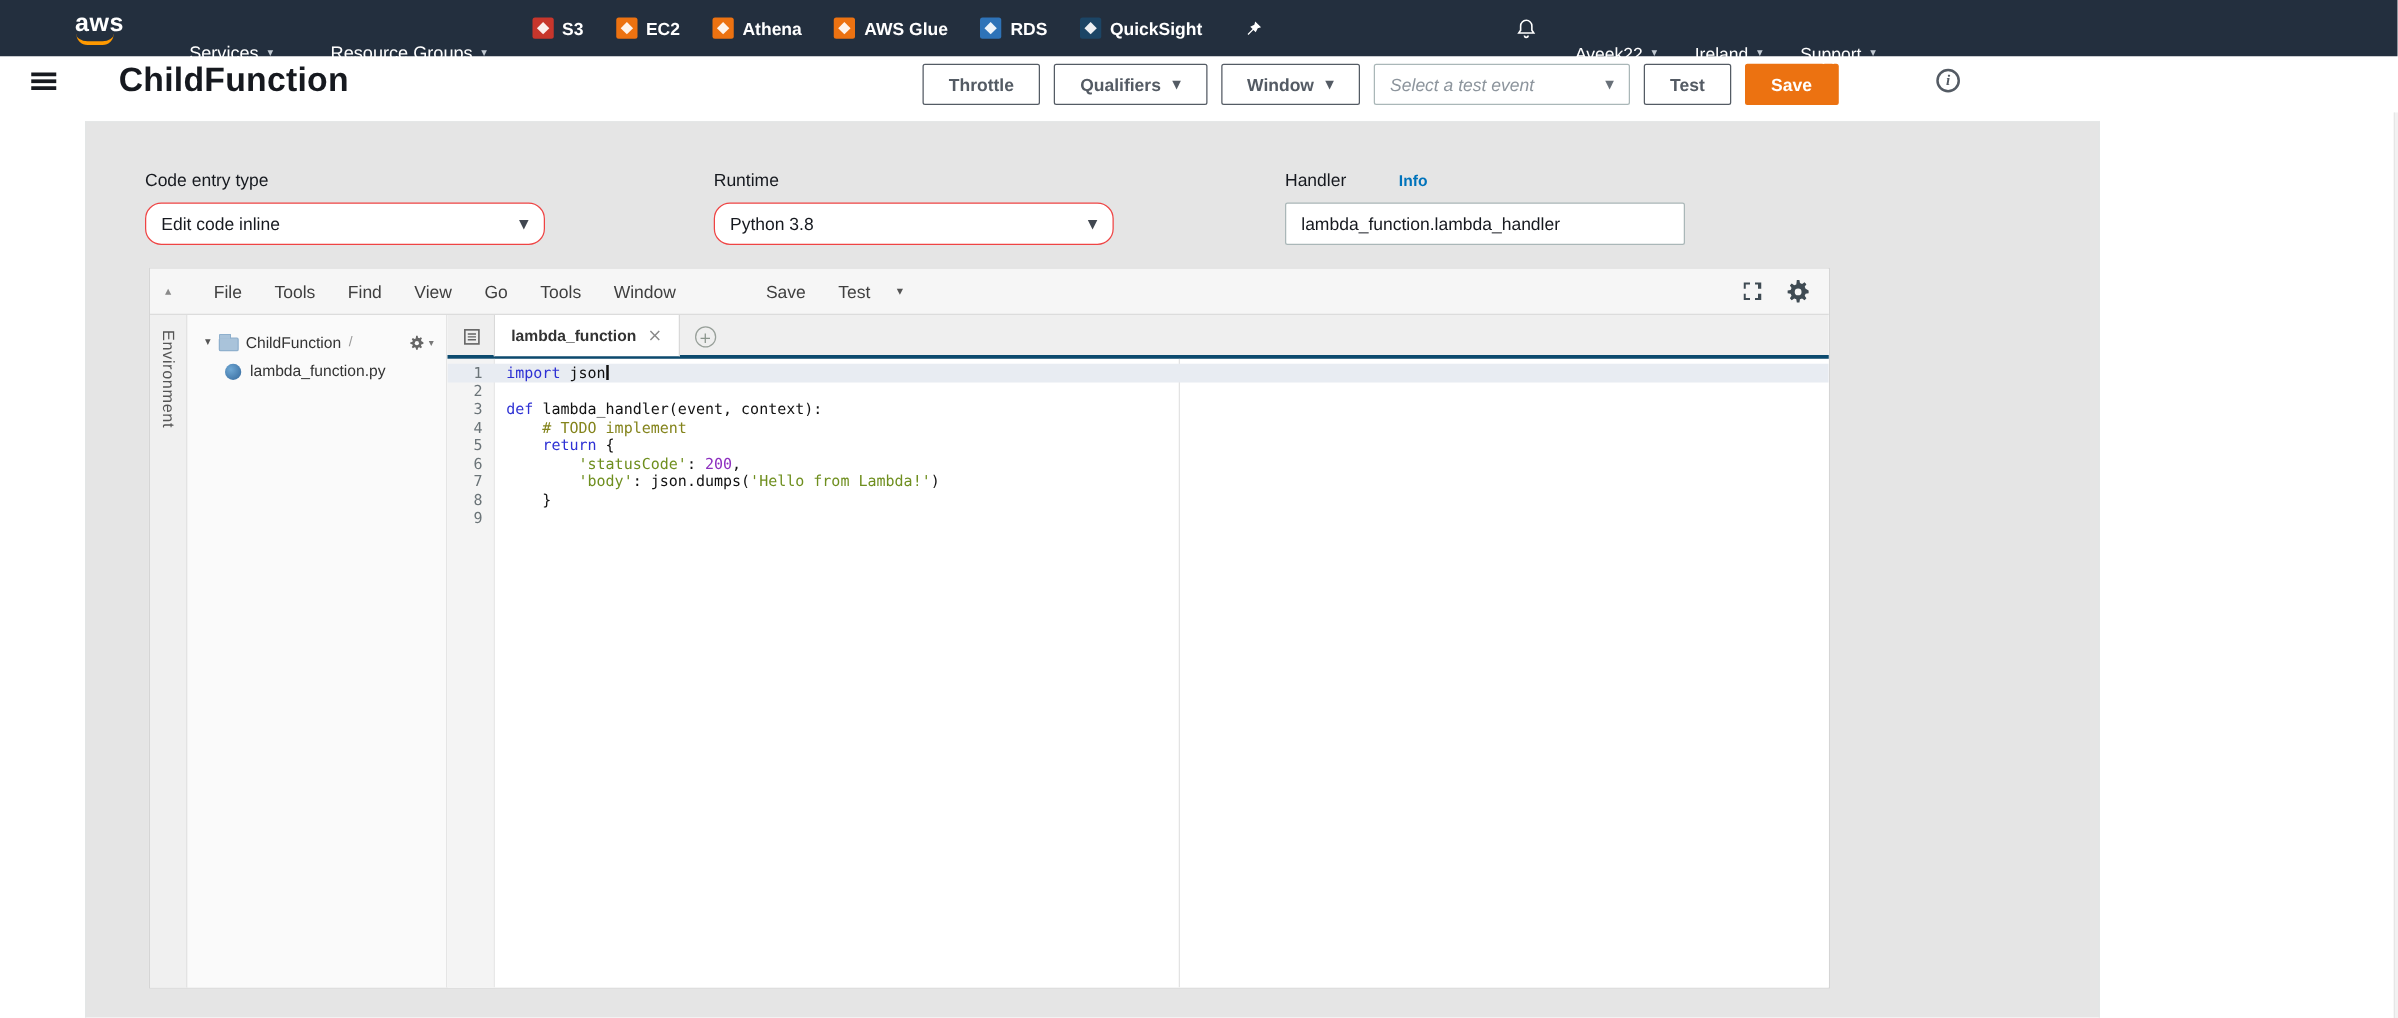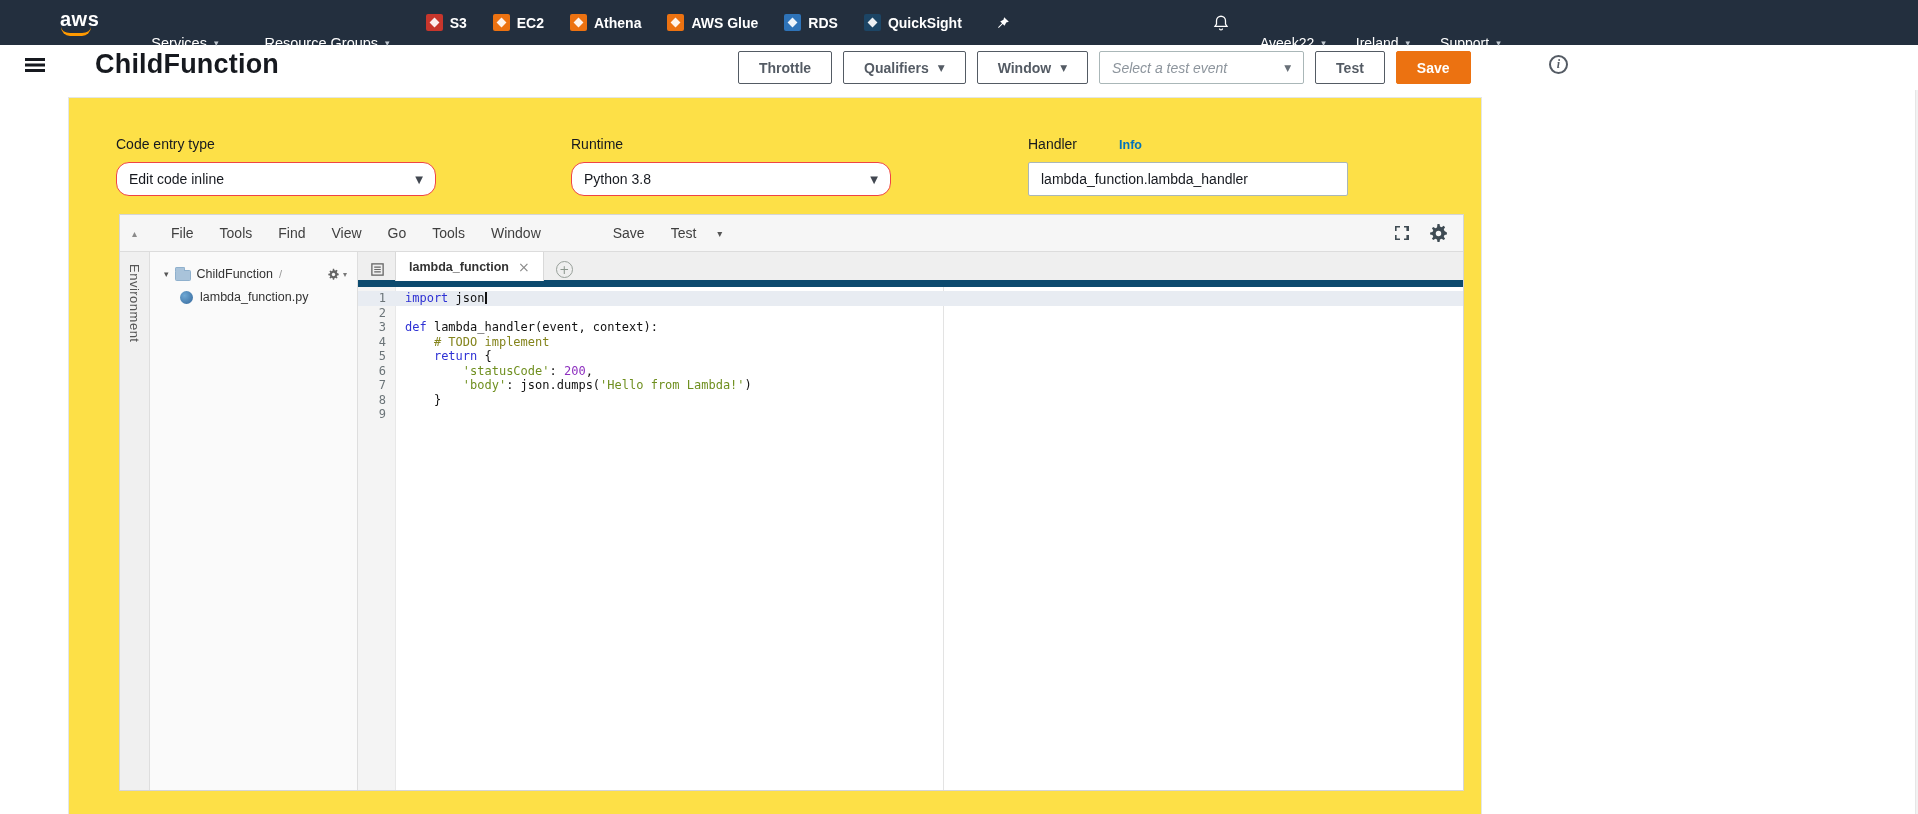--- a/index.html
+++ b/index.html
@@ -45,22 +45,22 @@
     background:#fff; display:flex; align-items:center; justify-content:space-between;
     padding:0 12px; color:#8d959d; font-style:italic; font-size:14px; cursor:pointer; }
   .select-test .bcaret { font-size:9px; color:#687078; font-style:normal; }
 
   .info-toggle { position:absolute; left:1538px; top:10px; width:19px; height:19px;
     border:2px solid #545b64; border-radius:50%; color:#545b64; display:flex;
     align-items:center; justify-content:center; cursor:pointer;
     font-family:"Liberation Serif",serif; font-style:italic; font-weight:700; font-size:12px; }
 
   
-  .card { position:absolute; left:57px; top:52px; width:1414px; height:717px;
-    background:#fde047; border:1px solid #e3e6e6; border-bottom:none; }
+  .card { position:absolute; left:57px; top:52px; width:1612px; height:717px;
+    background:#e5e5e5; border:1px solid #e3e6e6; border-bottom:none; }
   .field { position:absolute; width:320px; top:38px; }
   .field.f1 { left:47px; } .field.f2 { left:502px; } .field.f3 { left:959px; }
   .field .label-row { display:flex; align-items:baseline; gap:10px; margin-bottom:10px; }
   .field label { font-size:14px; color:#16191f; }
   .info-link { color:#0073bb; font-size:12.5px; font-weight:700; cursor:pointer;padding-left:32px; }
   .control { height:34px; border:1px solid #ef4444; border-radius:13px; background:#fff;
     display:flex; align-items:center; justify-content:space-between; padding:0 12px;
     font-size:14px; color:#16191f; cursor:pointer; }
   .control .scaret { font-size:10px; color:#414750; }
   .text-input { width:320px; height:34px; border:1px solid #aab7b8; border-radius:2px;
@@ -95,21 +95,21 @@
     height:3px; background:#a9c3da; border:1px solid #8fb0cd; border-bottom:none;
     border-radius:1.5px 1.5px 0 0; }
   .tree-sep { color:#999; font-size:11px; }
   .tree-gear { margin-left:auto; display:flex; align-items:center; gap:3px; cursor:pointer; }
   .tree-gear .nav-caret { color:#777; font-size:8px; }
   .tree-file { display:flex; align-items:center; gap:7px; height:22px; padding-left:30px; cursor:pointer; }
   .py-icon { width:13px; height:13px; border-radius:50%; flex:0 0 13px;
     background:radial-gradient(circle at 35% 35%, #6fa8d4, #33679b); }
 
   .code-pane { flex:1; display:flex; flex-direction:column; min-width:0; background:#fff; }
-  .tabbar { flex:0 0 35px; height:35px; background:#efefef; border-bottom:7px solid #0c4a6e;
+  .tabbar { flex:0 0 35px; height:35px; background:#efefef; border-bottom:3px solid #0c4a6e;
     display:flex; align-items:stretch; }
   .tab-list-icon { margin:10px 10px 0 12px; cursor:pointer; }
   .tab { background:#fff; border-left:1px solid #d9d9d9; border-right:1px solid #d9d9d9;
     margin-bottom:-1px; z-index:1; display:flex; align-items:center; padding:0 13px;
     gap:9px; font-size:12.5px; font-weight:700; color:#333; cursor:pointer; }
   .tab-close { color:#8a8a8a; font-size:14px; font-weight:400; cursor:pointer; }
   .plus-circle { width:17px; height:17px; border:1.5px solid #98a09a; color:#8a958c;
     border-radius:50%; font-size:12px; display:flex; align-items:center;
     justify-content:center; margin:9px 0 0 12px; cursor:pointer; line-height:1; }
 

